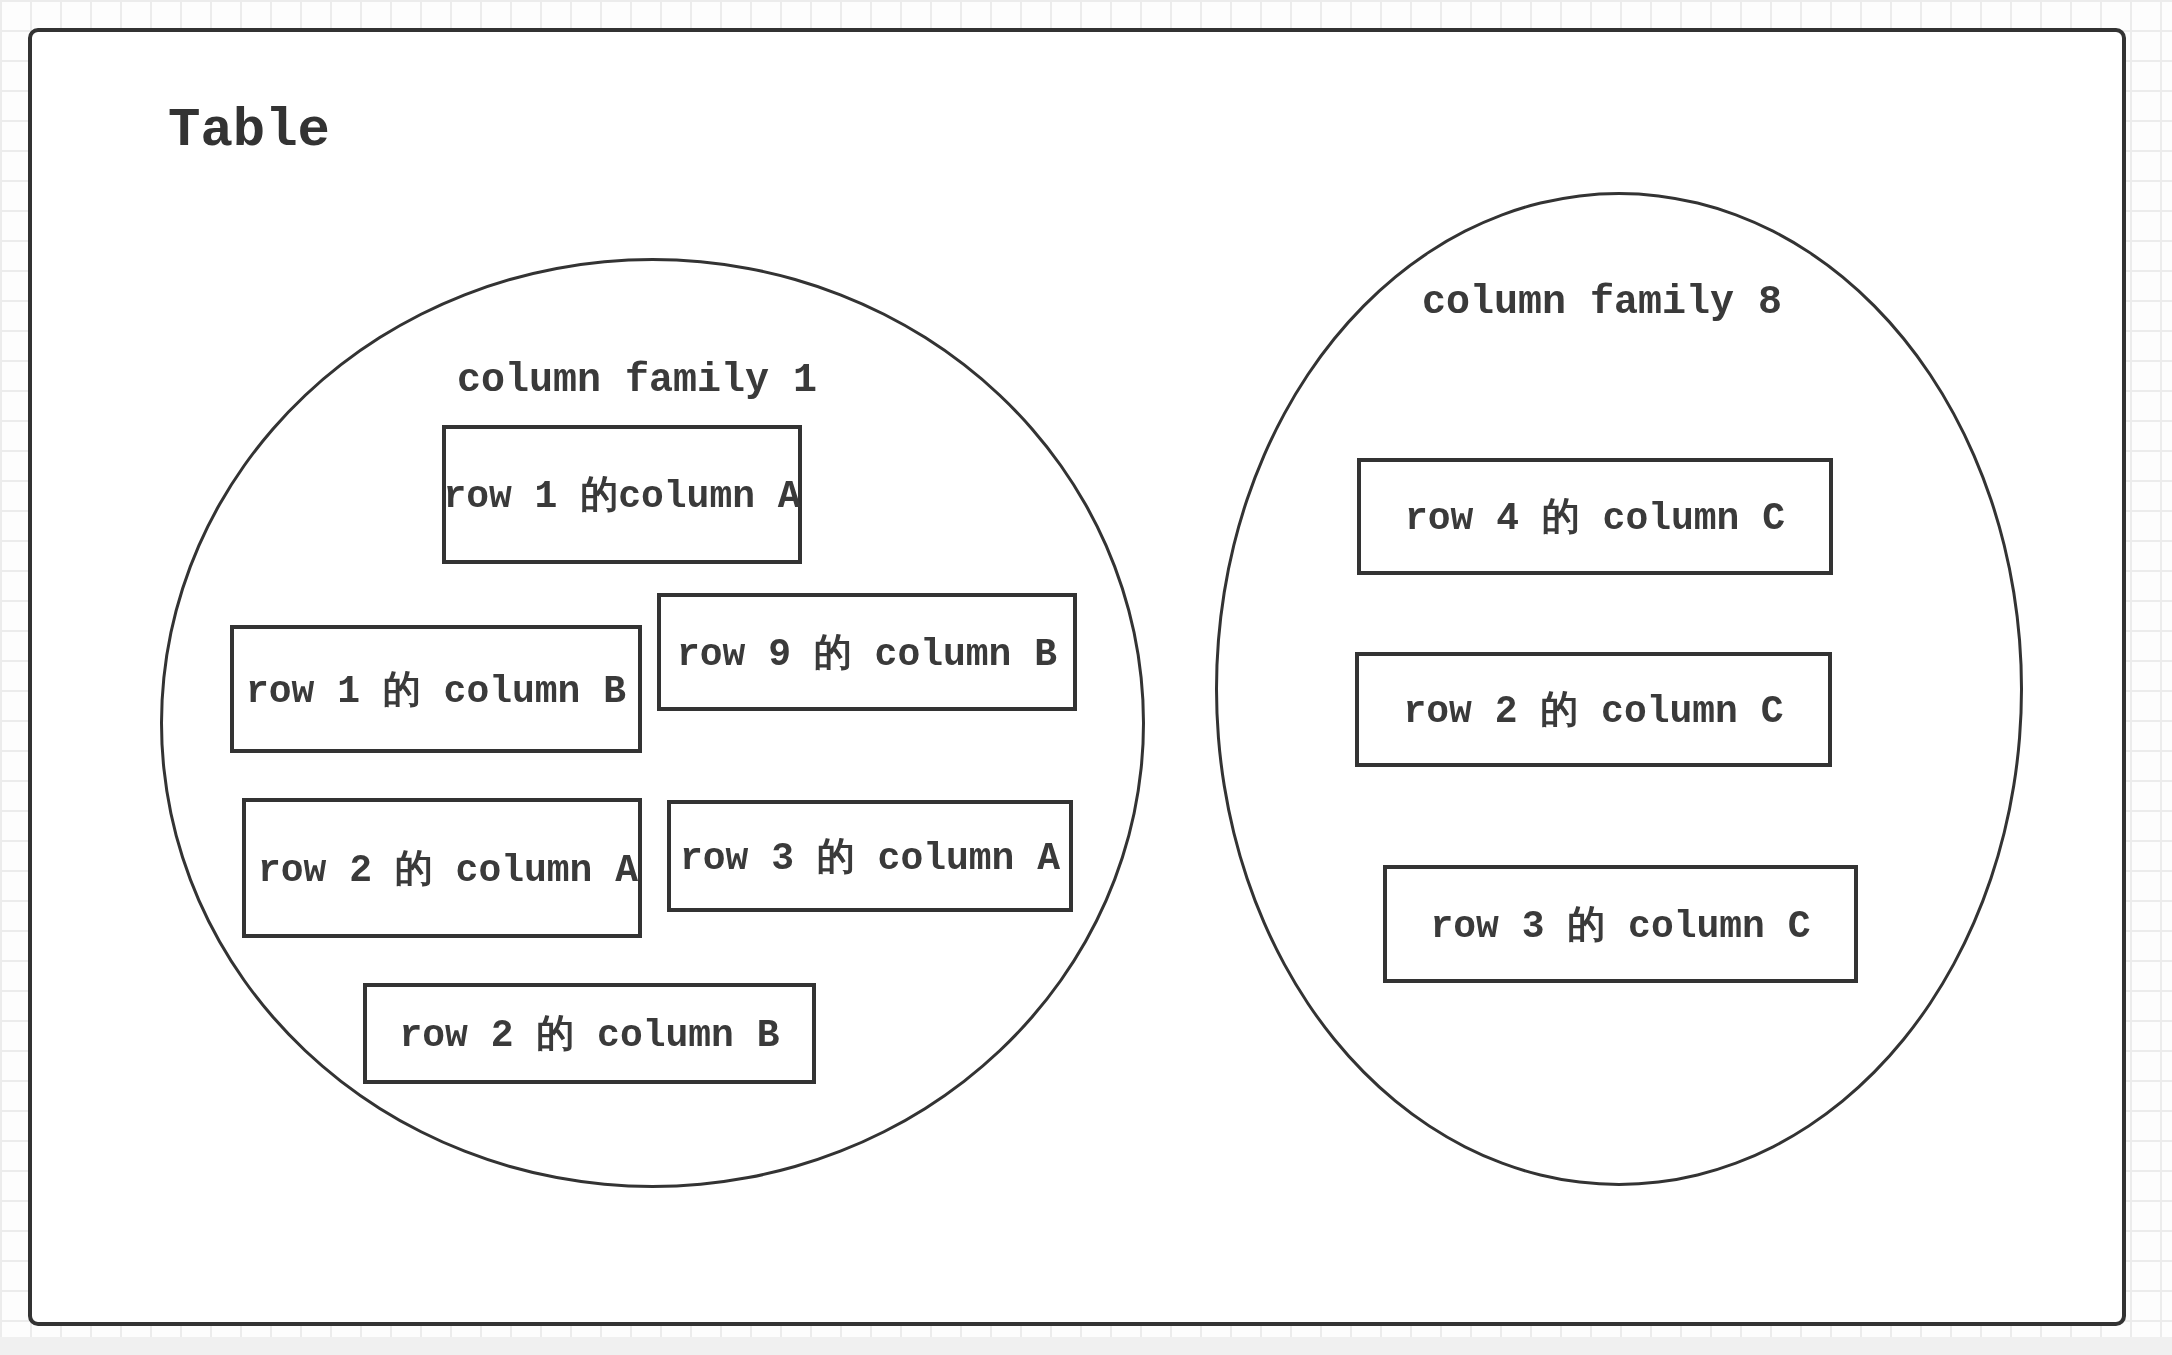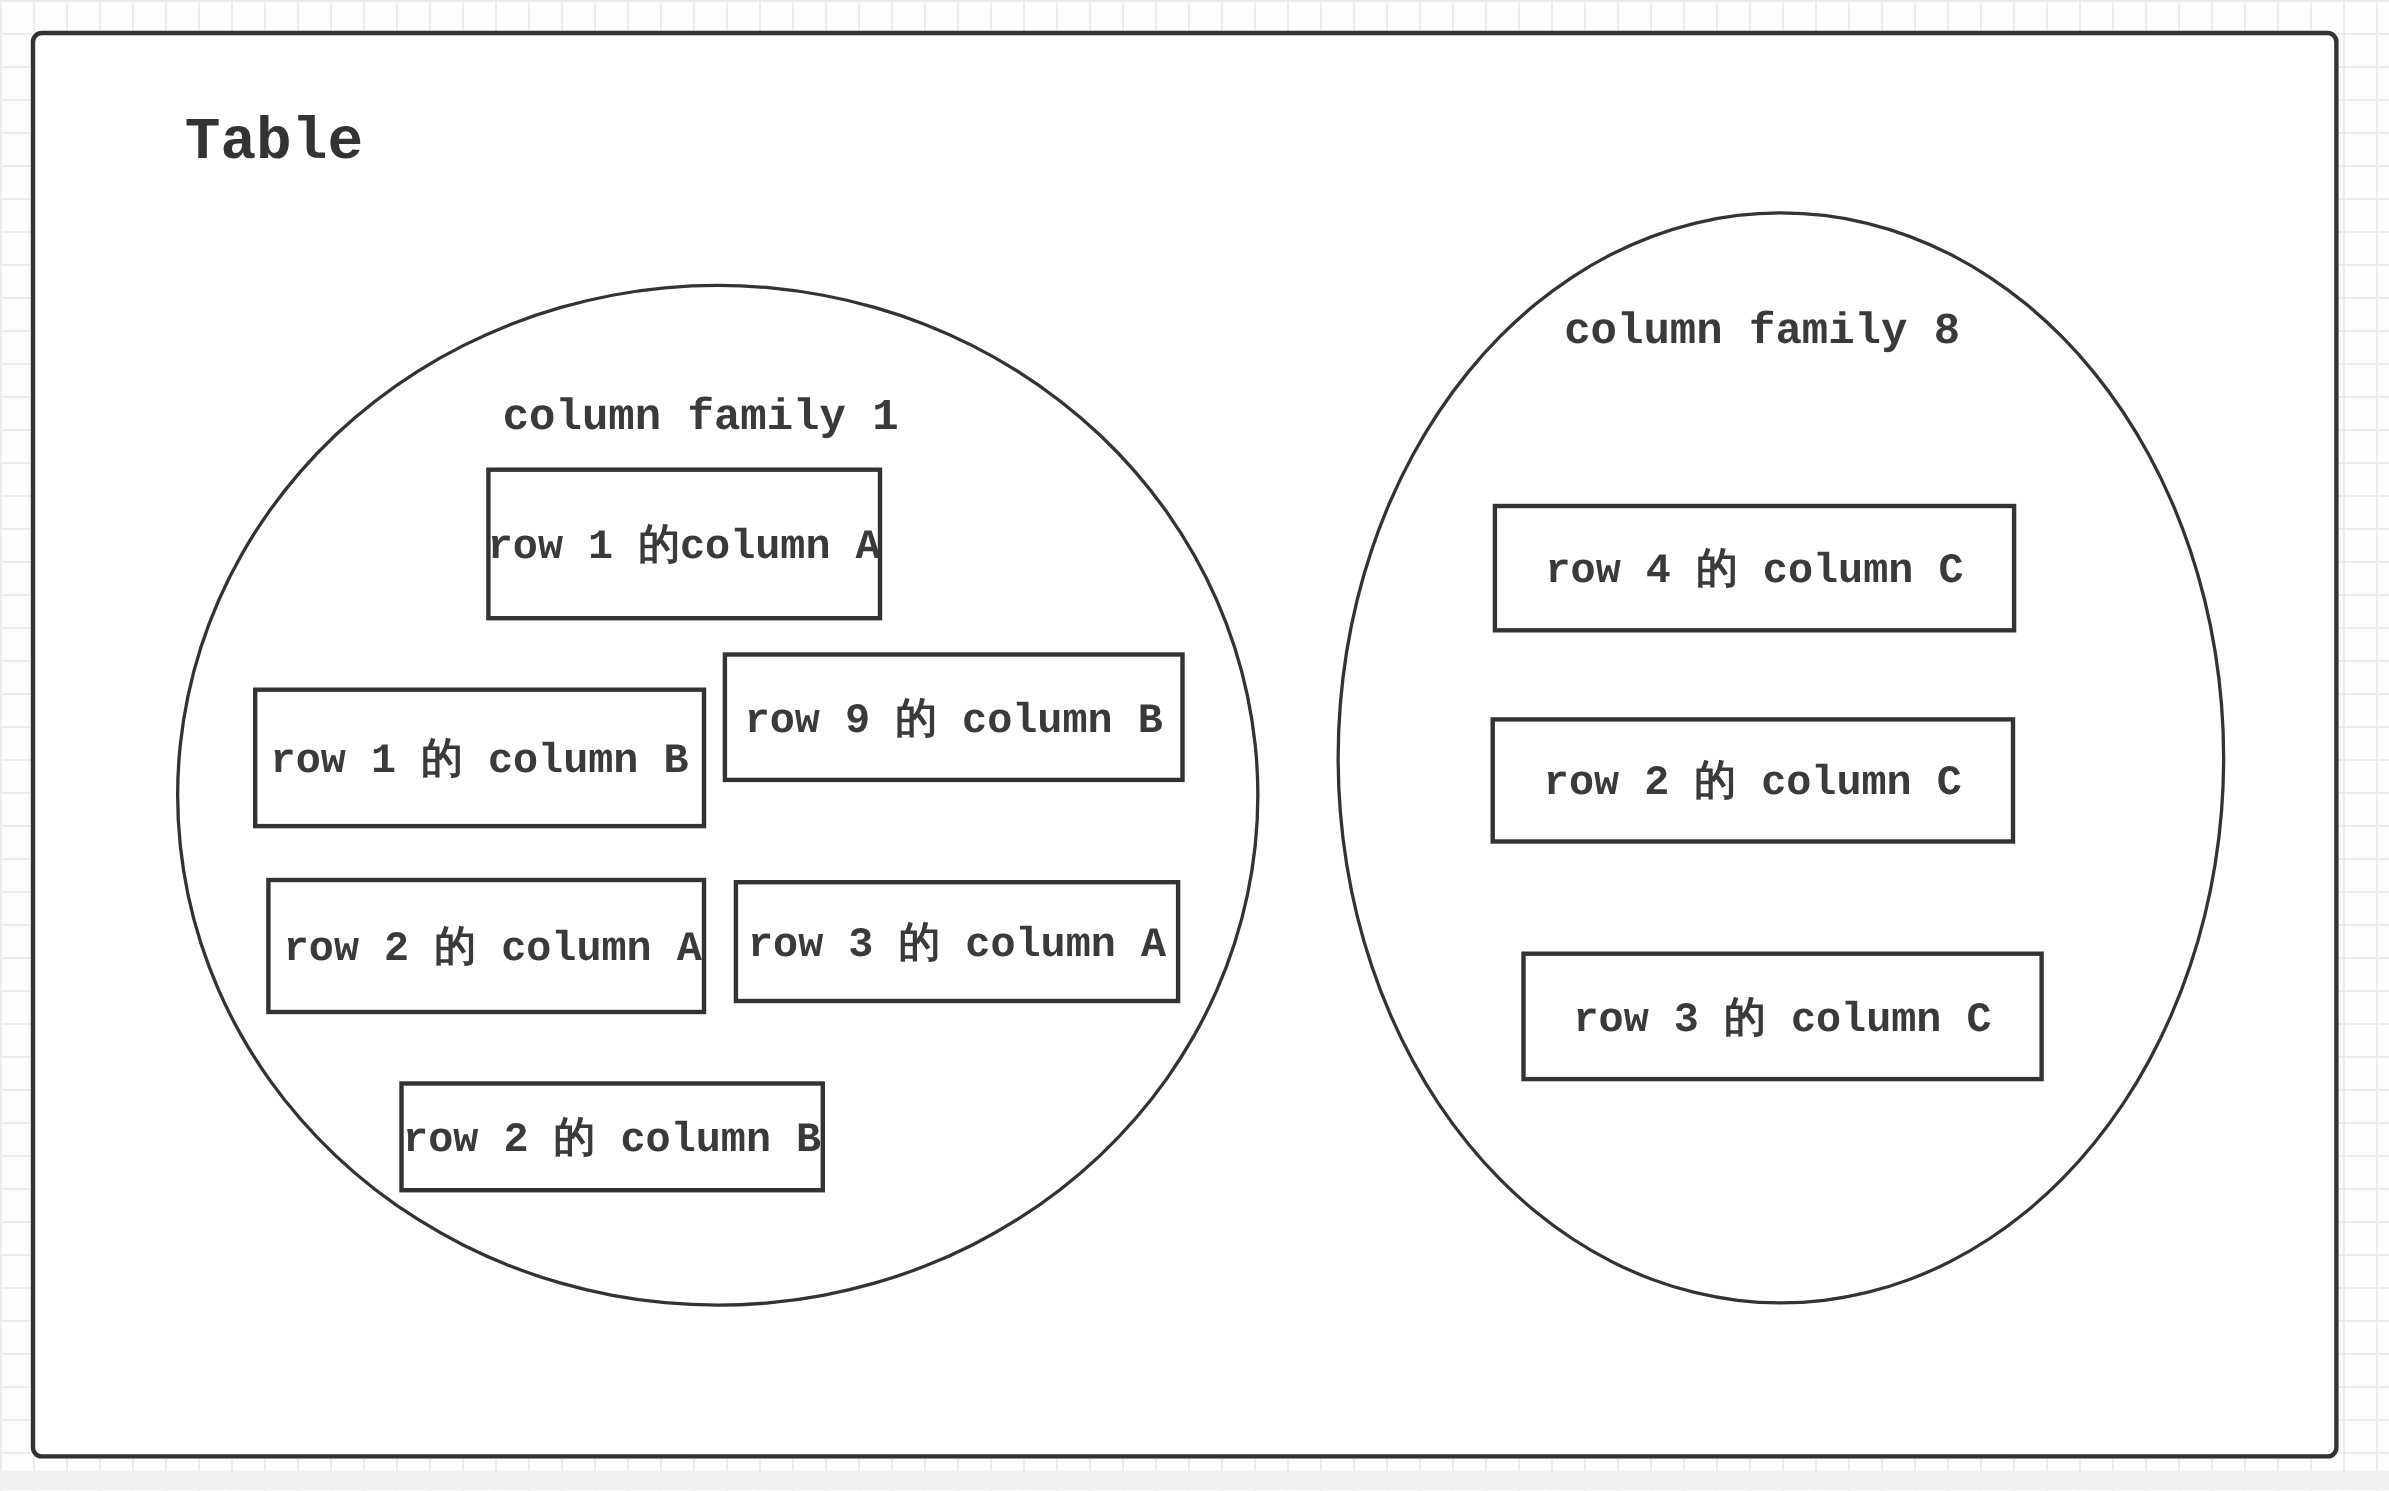--- a/index.html
+++ b/index.html
@@ -71,23 +71,23 @@
     align-items: center;
     justify-content: center;
     font-size: 38px;
     font-weight: bold;
     color: #3a3a3a;
     white-space: nowrap;
   }
   .cell-r1a { left: 442px; top: 425px; width: 360px; height: 139px; }
   .cell-r1b { left: 230px; top: 625px; width: 412px; height: 128px; text-align: center; }
   .cell-r3b { left: 657px; top: 593px; width: 420px; height: 118px; }
-  .cell-r2a { left: 242px; top: 798px; width: 400px; height: 124px; padding-left: 12px; }
+  .cell-r2a { left: 242px; top: 798px; width: 400px; height: 140px; padding-left: 12px; }
   .cell-r3a { left: 667px; top: 800px; width: 406px; height: 112px; }
-  .cell-r2b { left: 363px; top: 983px; width: 387px; height: 101px; }
+  .cell-r2b { left: 363px; top: 983px; width: 453px; height: 101px; }
   .cell-r1c { left: 1357px; top: 458px; width: 476px; height: 117px; }
   .cell-r2c { left: 1355px; top: 652px; width: 477px; height: 115px; }
   .cell-r3c { left: 1355px; top: 865px; width: 475px; height: 118px; margin-left: 28px; }
 </style>
 </head>
 <body>
 
 <div class="stage">
 
   <div class="table-shape"></div>

